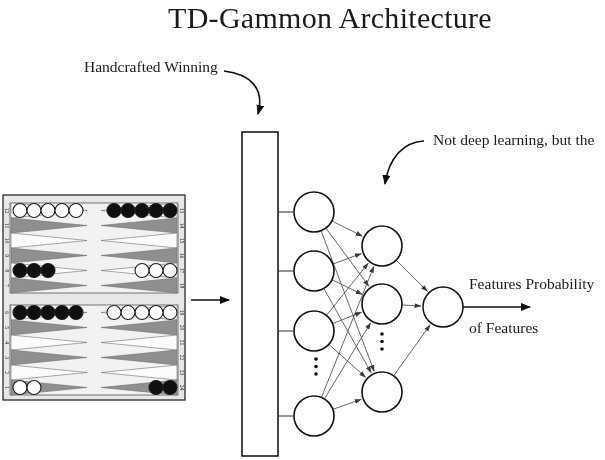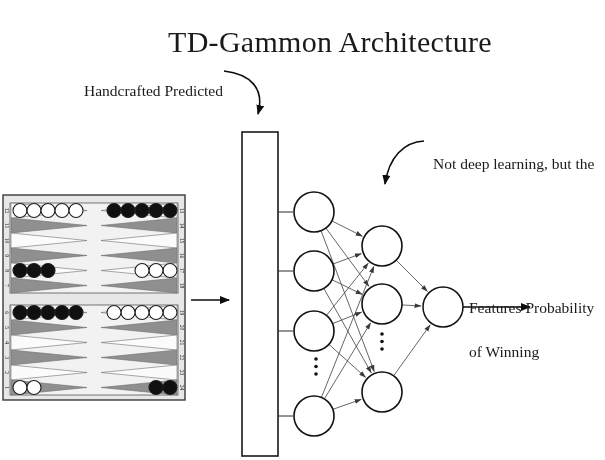--- a/index.html
+++ b/index.html
@@ -1,21 +1,21 @@
 <!DOCTYPE html>
 <html><head>
 <meta charset="utf-8">
 <style>
   html,body{margin:0;padding:0;background:#fff;}
   .stage{
     position:relative;width:605px;height:460px;background:#ffffff;overflow:hidden;
     font-family:"Liberation Serif", serif;color:#1a1a1a;
   }
   .stage svg{position:absolute;left:0;top:0;}
-  .txt{position:absolute;white-space:nowrap;margin-top:24px;}
+  .txt{position:absolute;white-space:nowrap;}
   .title{
     left:55px;top:0;width:550px;height:36px;text-align:center;
     font-size:30px;line-height:36px;letter-spacing:0.3px;
   }
   .lbl{font-size:15.5px;line-height:18px;}
   .handcrafted{left:84px;top:58px;}
   .anno1{left:433px;top:131px;font-family:Liberation Serif, serif;}
   .anno2{left:434px;top:174px;}
   .out1{left:469px;top:275px;}
   .out2{left:469px;top:319px;}
@@ -168,17 +168,17 @@
         <circle cx="316" cy="374" r="1.8" fill="#111"></circle>
         <circle cx="382" cy="334" r="1.8" fill="#111"></circle>
         <circle cx="382" cy="341.5" r="1.8" fill="#111"></circle>
         <circle cx="382" cy="349" r="1.8" fill="#111"></circle>
       </g>
 
     <line x1="463" y1="307" x2="530" y2="307" stroke="#0d0d0d" stroke-width="1.5" marker-end="url(#bighead)"></line>
   </svg>
 
   <div class="txt title">TD-Gammon Architecture</div>
-  <div class="txt lbl handcrafted">Handcrafted Predicted</div>
+  <div class="txt lbl handcrafted">Handcrafted Winning</div>
   <div class="txt lbl anno1">Not deep learning, but the</div>
   <div class="txt lbl out1">Features Probability</div>
-  <div class="txt lbl out2">of Winning</div>
+  <div class="txt lbl out2">of Features</div>
 </div>
 
 </body></html>

